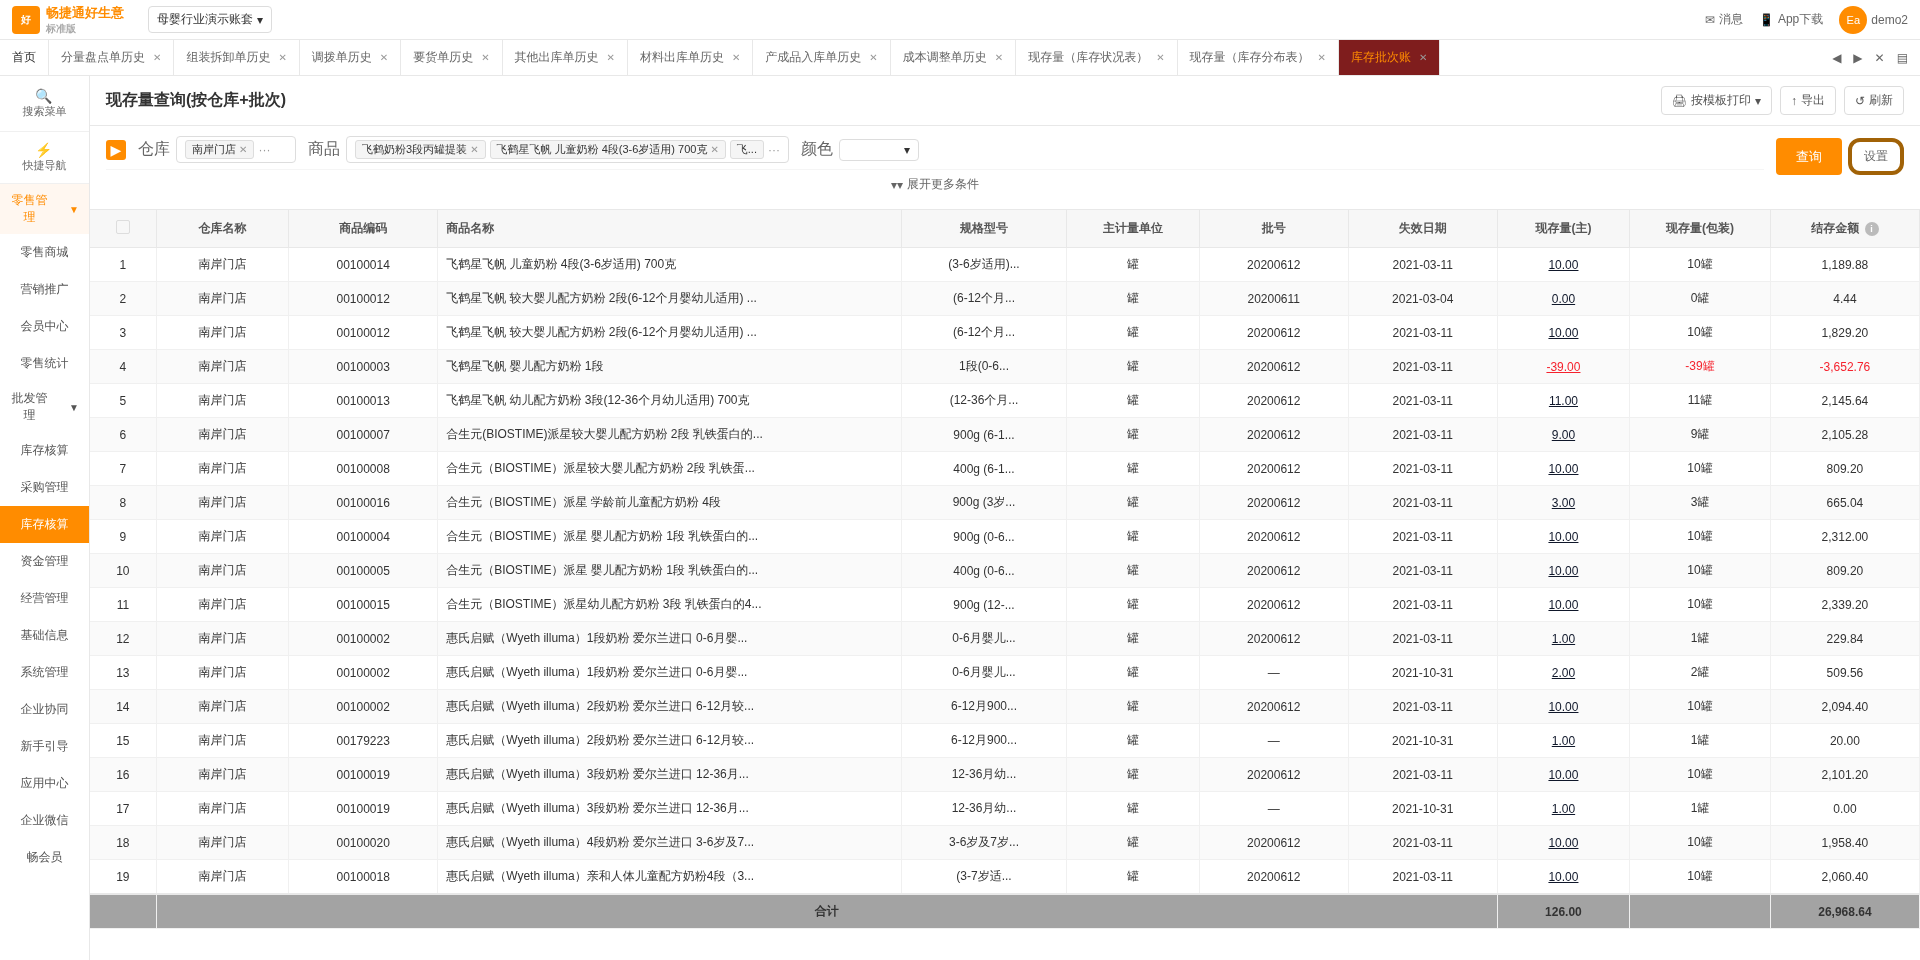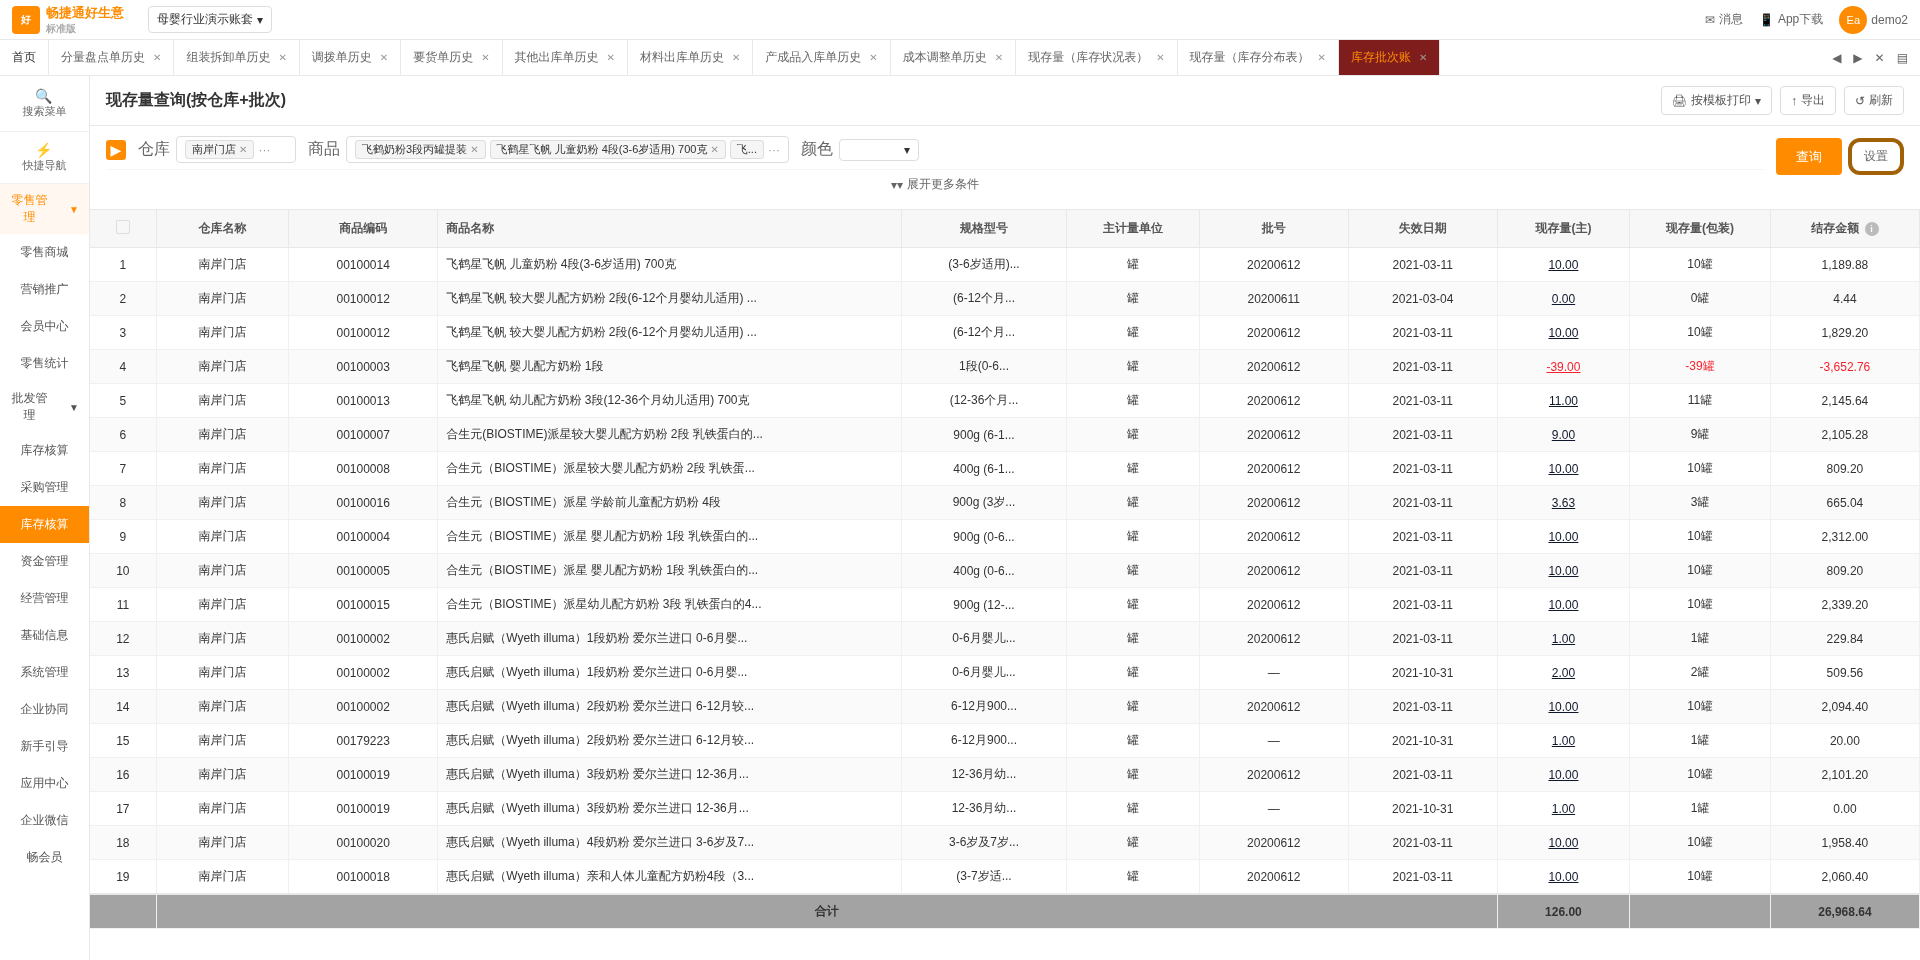--- a/index.html
+++ b/index.html
@@ -441,21 +441,21 @@
   </tr>
             <tr>
     <td>8</td>
     <td>南岸门店</td>
     <td>00100016</td>
     <td class="td-left" style="white-space:nowrap;overflow:hidden;text-overflow:ellipsis;max-width:280px;">合生元（BIOSTIME）派星 学龄前儿童配方奶粉 4段</td>
     <td>900g (3岁...</td>
     <td>罐</td>
     <td>20200612</td>
     <td>2021-03-11</td>
-    <td><span class="num-link">3.63</span></td>
+    <td><span class="num-link">3.00</span></td>
     <td style="">3罐</td>
     <td style="">665.04</td>
   </tr>
             <tr>
     <td>9</td>
     <td>南岸门店</td>
     <td>00100004</td>
     <td class="td-left" style="white-space:nowrap;overflow:hidden;text-overflow:ellipsis;max-width:280px;">合生元（BIOSTIME）派星 婴儿配方奶粉 1段 乳铁蛋白的...</td>
     <td>900g (0-6...</td>
     <td>罐</td>

